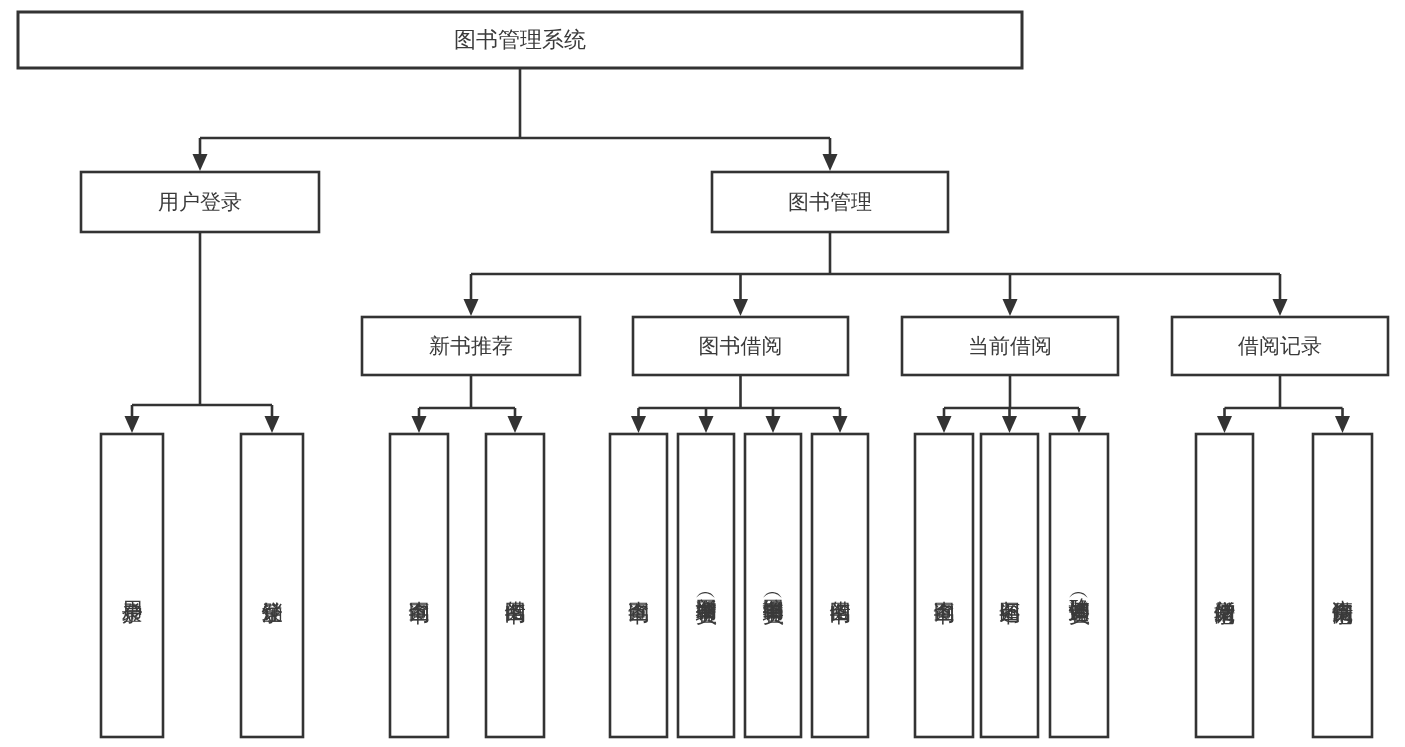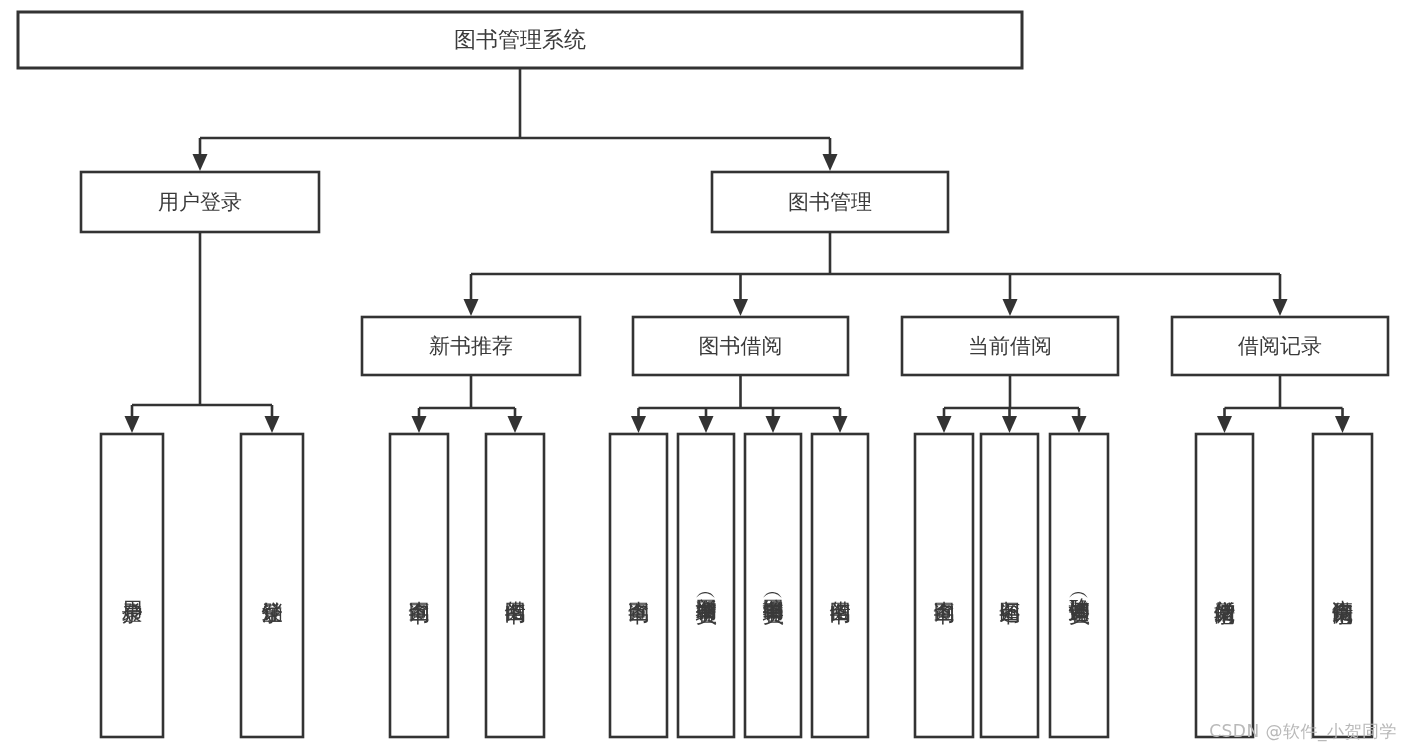--- a/index.html
+++ b/index.html
@@ -183,14 +183,13 @@
       <div class="vlabel" style="left: 678px; top: 434px; width: 56px; height: 303px;">新增图书（管理员）</div>
       <div class="vlabel" style="left: 745px; top: 434px; width: 56px; height: 303px;">编辑图书（管理员）</div>
       <div class="vlabel" style="left: 812px; top: 434px; width: 56px; height: 303px;">借阅图书</div>
       <div class="vlabel" style="left: 915px; top: 434px; width: 58px; height: 303px;">查询图书</div>
       <div class="vlabel" style="left: 981px; top: 434px; width: 57px; height: 303px;">归还图书</div>
       <div class="vlabel" style="left: 1050px; top: 434px; width: 58px; height: 303px;">确认归还（管理员）</div>
       <div class="vlabel" style="left: 1196px; top: 434px; width: 57px; height: 303px;">新增借阅记录</div>
       <div class="vlabel" style="left: 1313px; top: 434px; width: 59px; height: 303px;">查询借阅记录</div>
     </div>
 
-  <div class="watermark">CSDN @软件_小贺同学</div>
 </div>
 
 </body></html>

